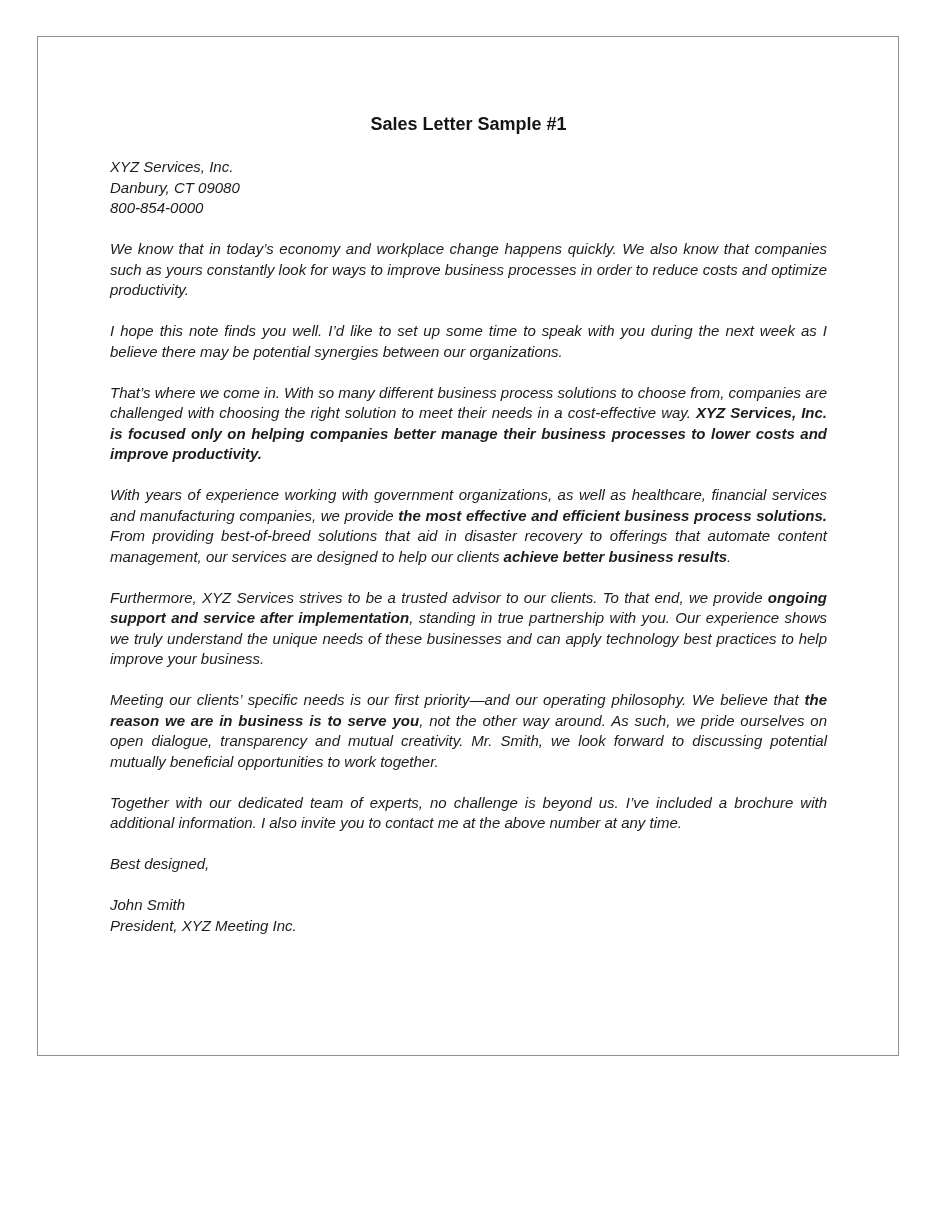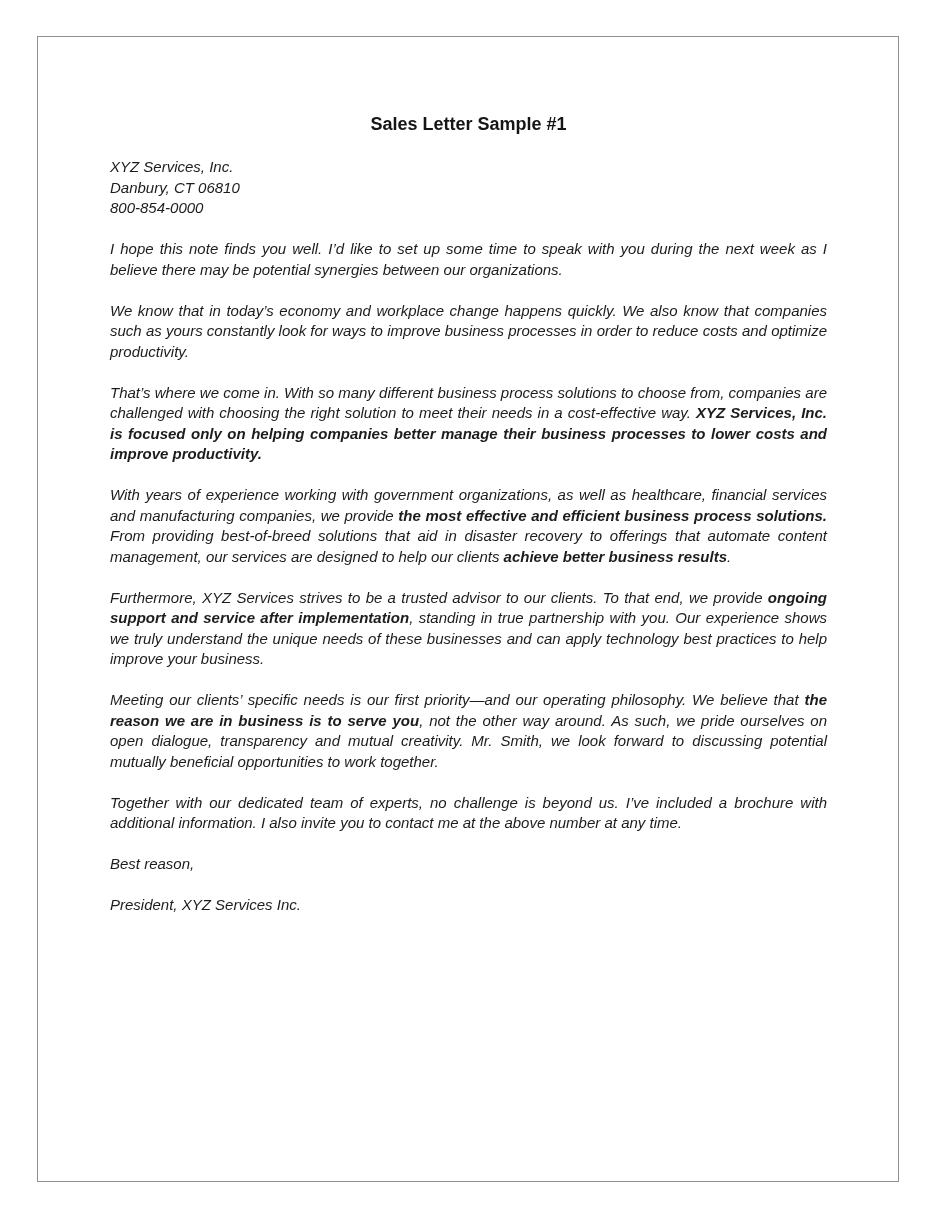--- a/index.html
+++ b/index.html
@@ -14,21 +14,21 @@
     background: #ffffff;
     font-family: "Liberation Sans", sans-serif;
     color: #1c1c1c;
     overflow: hidden;
   }
   .border-box {
     position: absolute;
     left: 37px;
     top: 36px;
     width: 862px;
-    height: 1146px;
+    height: 1020px;
     border: 1px solid #8f8f8f;
     box-sizing: border-box;
     padding: 0 71px 0 72px;
     background: #ffffff;
   }
   .title {
     margin: 76px 0 0 0;
     text-align: center;
     font-size: 18px;
     line-height: 22px;
@@ -68,36 +68,37 @@
 </head>
 <body>
 
 <div class="page">
   <div class="border-box">
 
     <h1 class="title">Sales Letter Sample #1</h1>
 
     <div class="letter-text address-block">
       <div>XYZ Services, Inc.</div>
-      <div>Danbury, CT 06810</div>
+      <div>Danbury, CT 09080</div>
       <div>800-854-0000</div>
     </div>
 
 
 
     <div id="paragraphs">
+        <p class="body-para"><span>We know that in today’s economy and workplace change happens quickly. We also know that companies such as yours constantly look for ways to improve business processes in order to reduce costs and optimize productivity.</span></p>
         <p class="body-para"><span>I hope this note finds you well. I’d like to set up some time to speak with you during the next week as I believe there may be potential synergies between our organizations.</span></p>
-        <p class="body-para"><span>We know that in today’s economy and workplace change happens quickly. We also know that companies such as yours constantly look for ways to improve business processes in order to reduce costs and optimize productivity.</span></p>
         <p class="body-para"><span>That’s where we come in. With so many different business process solutions to choose from, companies are challenged with choosing the right solution to meet their needs in a cost-effective way. </span><span class="bold">XYZ Services, Inc. is focused only on helping companies better manage their business processes to lower costs and improve productivity.</span></p>
         <p class="body-para"><span>With years of experience working with government organizations, as well as healthcare, financial services and manufacturing companies, we provide </span><span class="bold">the most effective and efficient business process solutions.</span><span> From providing best-of-breed solutions that aid in disaster recovery to offerings that automate content management, our services are designed to help our clients </span><span class="bold">achieve better business results</span><span>.</span></p>
         <p class="body-para"><span>Furthermore, XYZ Services strives to be a trusted advisor to our clients. To that end, we provide </span><span class="bold">ongoing support and service after implementation</span><span>, standing in true partnership with you. Our experience shows we truly understand the unique needs of these businesses and can apply technology best practices to help improve your business.</span></p>
         <p class="body-para"><span>Meeting our clients’ specific needs is our first priority—and our operating philosophy. We believe that </span><span class="bold">the reason we are in business is to serve you</span><span>, not the other way around. As such, we pride ourselves on open dialogue, transparency and mutual creativity. Mr. Smith, we look forward to discussing potential mutually beneficial opportunities to work together.</span></p>
         <p class="body-para"><span>Together with our dedicated team of experts, no challenge is beyond us. I’ve included a brochure with additional information. I also invite you to contact me at the above number at any time.</span></p>
       </div>
 
-    <p class="line">Best reason,</p>
+    <p class="line">Best designed,</p>
 
     <div class="letter-text signature-block">
-      <div>President, XYZ Services Inc.</div>
+      <div>John Smith</div>
+      <div>President, XYZ Meeting Inc.</div>
     </div>
 
   </div>
 </div>
 
 </body></html>

